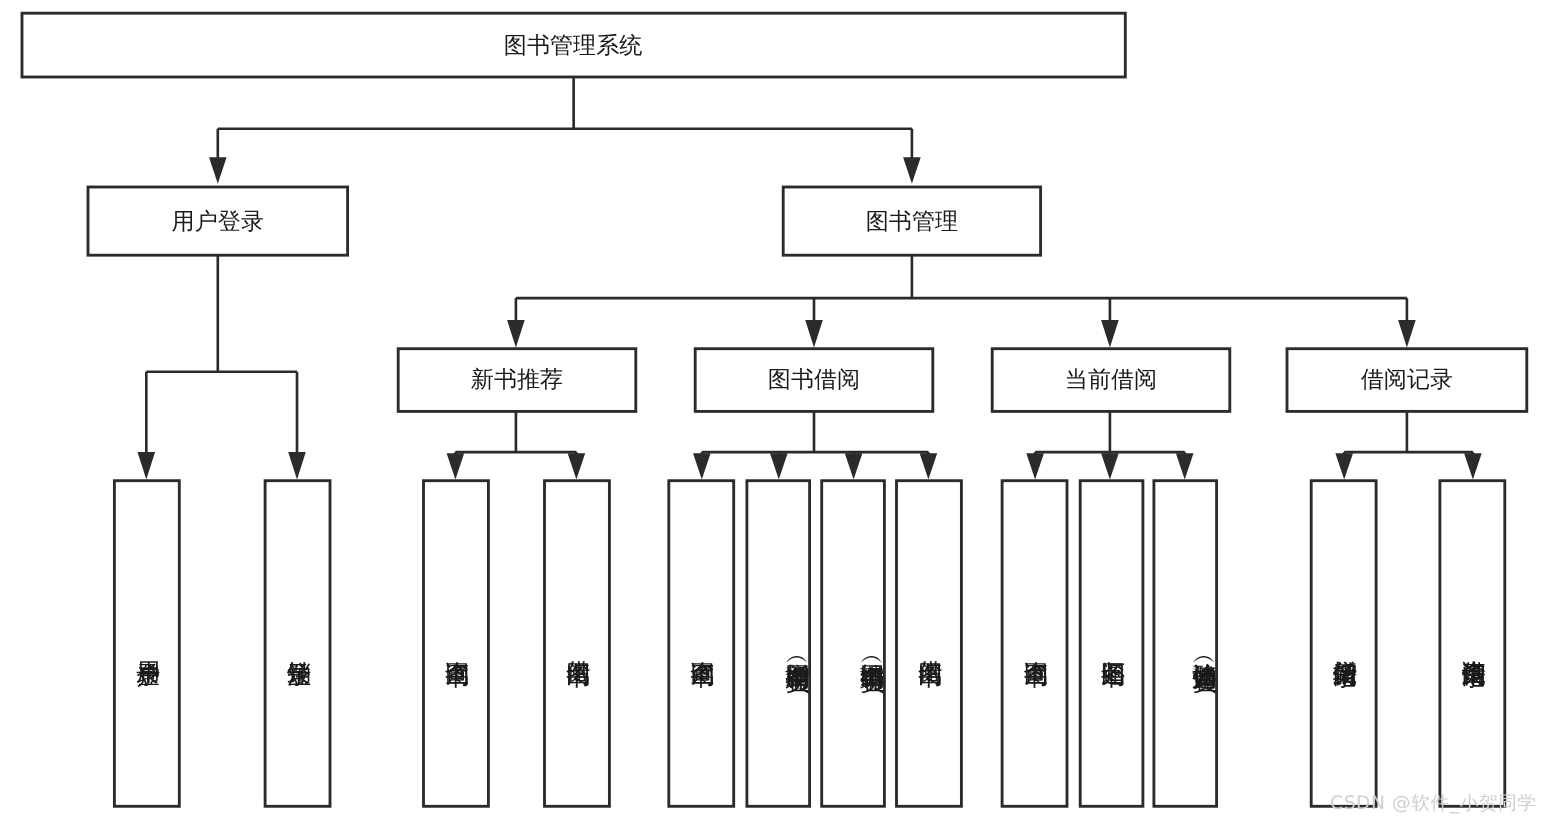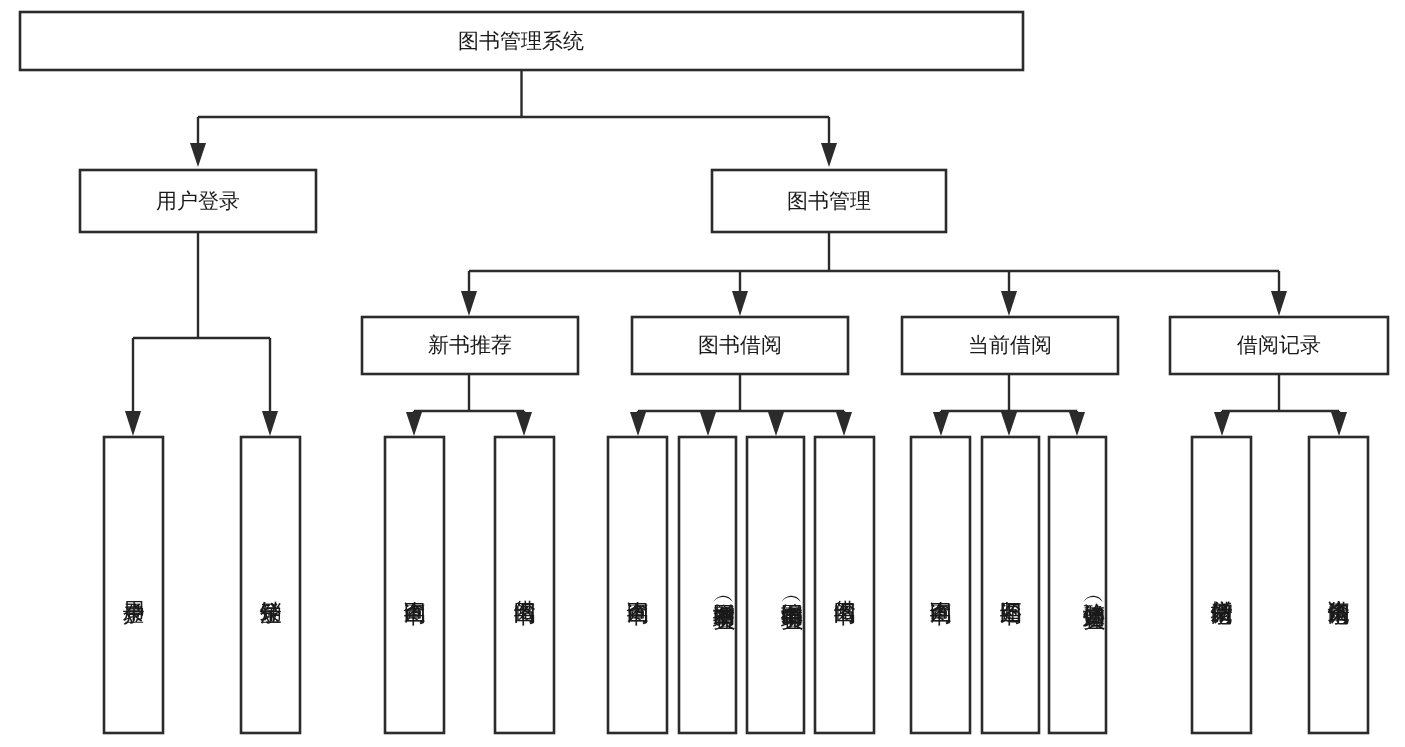--- a/index.html
+++ b/index.html
@@ -208,13 +208,14 @@
   <div class="vlabel" style="left:747px; top:437px; width:57px; height:296px; align-items:flex-start; padding-top:8px; box-sizing:border-box;">编辑图书（管理员）</div>
   <div class="vlabel" style="left:815px; top:437px; width:59px; height:296px;">借阅图书</div>
 
   <div class="vlabel" style="left:911px; top:437px; width:59px; height:296px;">查询图书</div>
   <div class="vlabel" style="left:982px; top:437px; width:57px; height:296px;">归还图书</div>
   <div class="vlabel" style="left:1049px; top:437px; width:57px; height:296px; align-items:flex-start; padding-top:8px; box-sizing:border-box;">确认归还（管理员）</div>
 
   <div class="vlabel" style="left:1192px; top:437px; width:59px; height:296px;">新增借阅记录</div>
   <div class="vlabel" style="left:1309px; top:437px; width:59px; height:296px;">查询借阅记录</div>
 
+  <div class="watermark">CSDN @软件_小贺同学</div>
 </div>
 
 </body></html>

